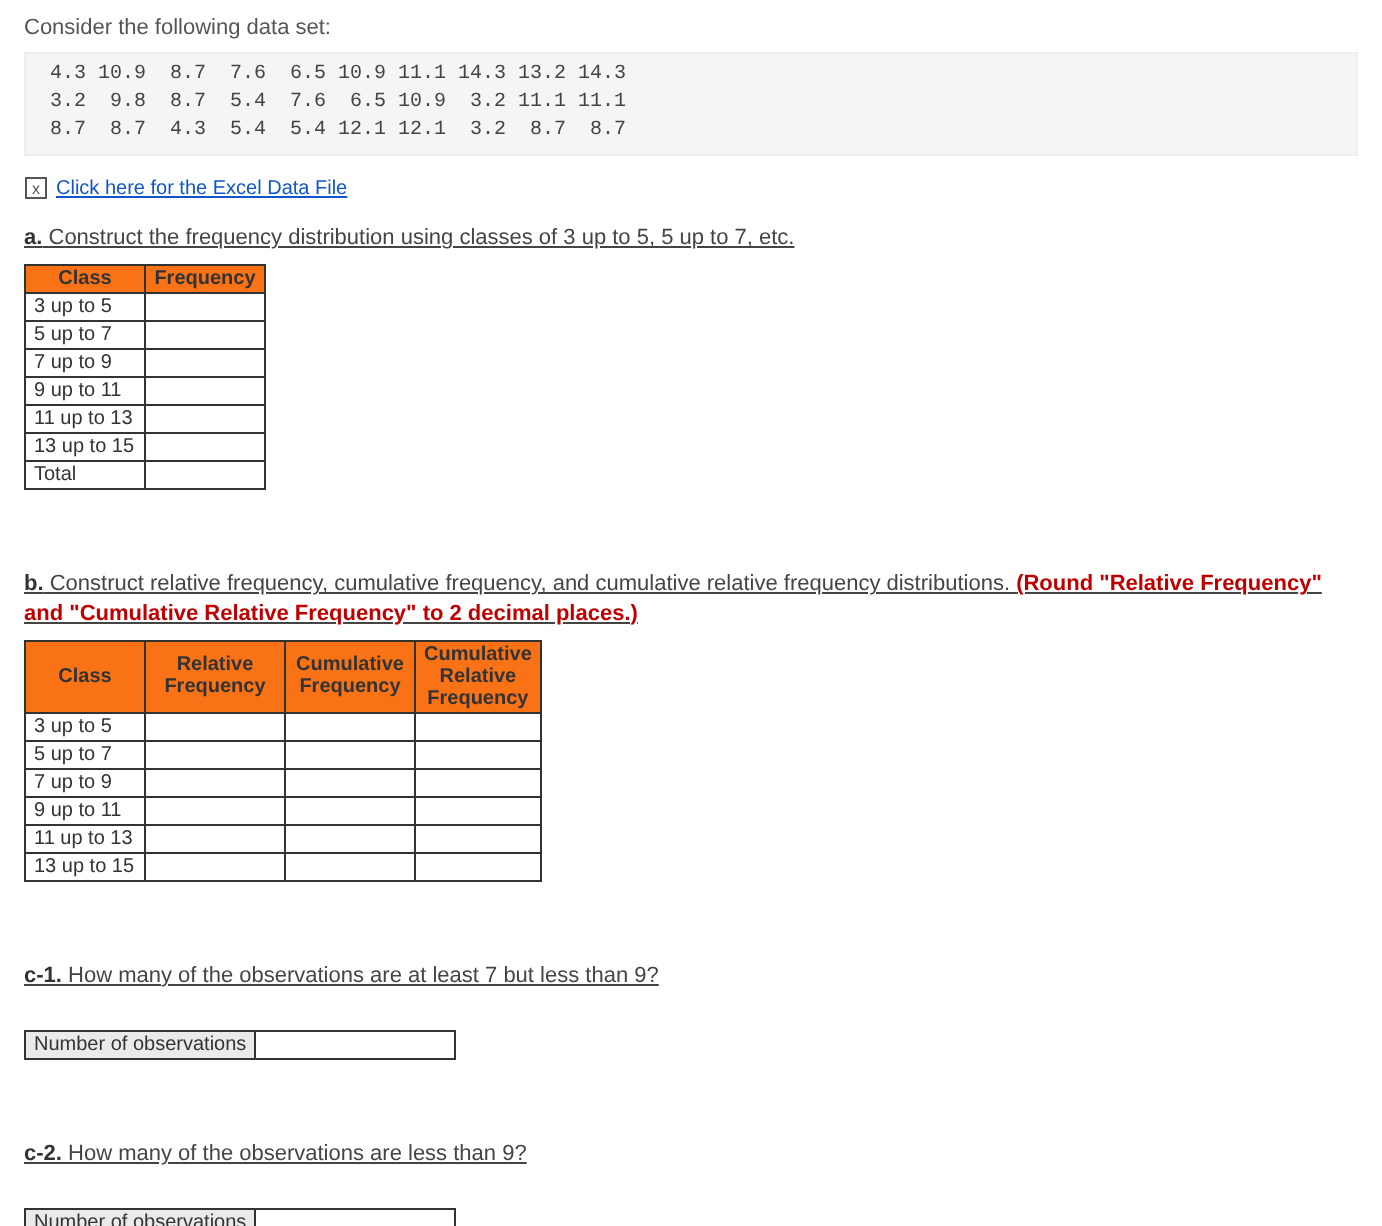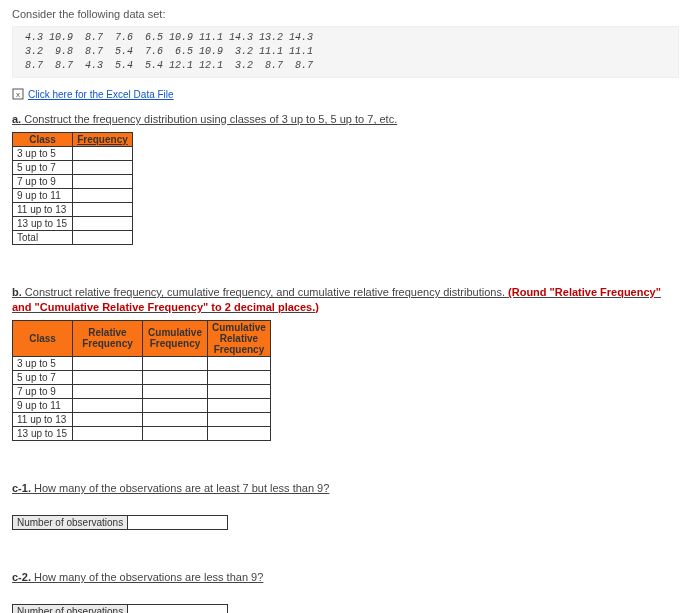--- a/index.html
+++ b/index.html
@@ -1,18 +1,18 @@
 <!DOCTYPE html>
 <html><head>
   <meta charset="utf-8">
   <style>
     * { margin: 0; padding: 0; box-sizing: border-box; }
     body { font-family: Arial, sans-serif; font-size: 11px; background: #fff; width: 691px; padding: 8px 12px; color: #333; }
     .intro { color: #555; margin-bottom: 6px; }
-    .data-block { font-family: 'Courier New', monospace; background: #f5f5f5; color: #444; padding: 4px 6px; white-space: pre; line-height: 1.4; margin-bottom: 10px; border: 1px solid #eee; font-size: 10px; font-style: italic; }
+    .data-block { font-family: 'Courier New', monospace; background: #f5f5f5; color: #444; padding: 4px 6px; white-space: pre; line-height: 1.4; margin-bottom: 10px; border: 1px solid #eee; font-size: 10px; }
     .link-row { display: flex; align-items: center; gap: 4px; margin-bottom: 12px; }
     .link-row a { color: #1155cc; text-decoration: underline; font-size: 10px; }
     .excel-icon { width: 12px; height: 12px; display: inline-flex; align-items: center; justify-content: center; color: #555; font-size: 10px; }
     .qtext { color: #444; margin-bottom: 6px; line-height: 1.3; text-decoration: underline; }
     .qtext b { color: #333; }
     .red { color: #c00000; font-weight: bold; }
     .section { margin-bottom: 40px; }
     table { border-collapse: collapse; margin-top: 4px; }
     th, td { border: 1px solid #333; padding: 1px 4px; font-size: 10px; text-align: left; height: 14px; }
     th { background: #f97316; font-weight: bold; text-align: center; }
@@ -42,21 +42,21 @@
 </div>
 
 <div class="section">
   <div class="qtext">
     <b>a.</b><span> Construct the frequency distribution using classes of 3 up to 5, 5 up to 7, etc.</span>
   </div>
   <table>
     <tbody>
         <tr>
       <th style="width:60px;">Class</th>
-      <th style="width:60px;text-decoration:underline;">Frequency</th>
+      <th style="width:60px;">Frequency</th>
     </tr>
     <tr>
           <td>3 up to 5</td>
           <td class="input-cell"></td>
         </tr>
     <tr>
           <td>5 up to 7</td>
           <td class="input-cell"></td>
         </tr>
     <tr>

